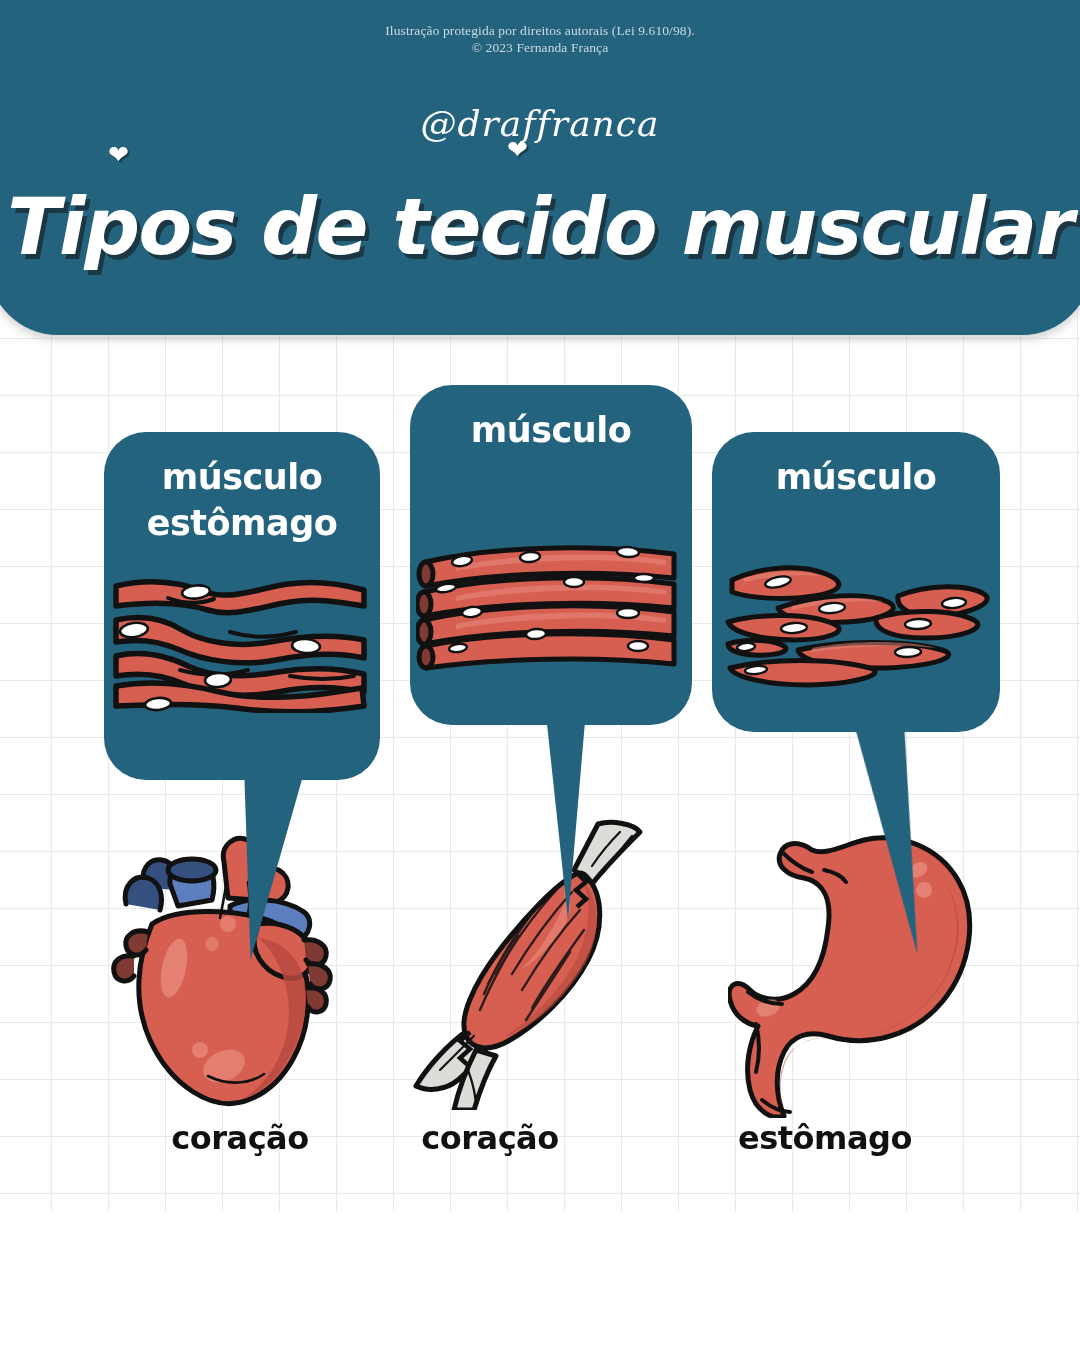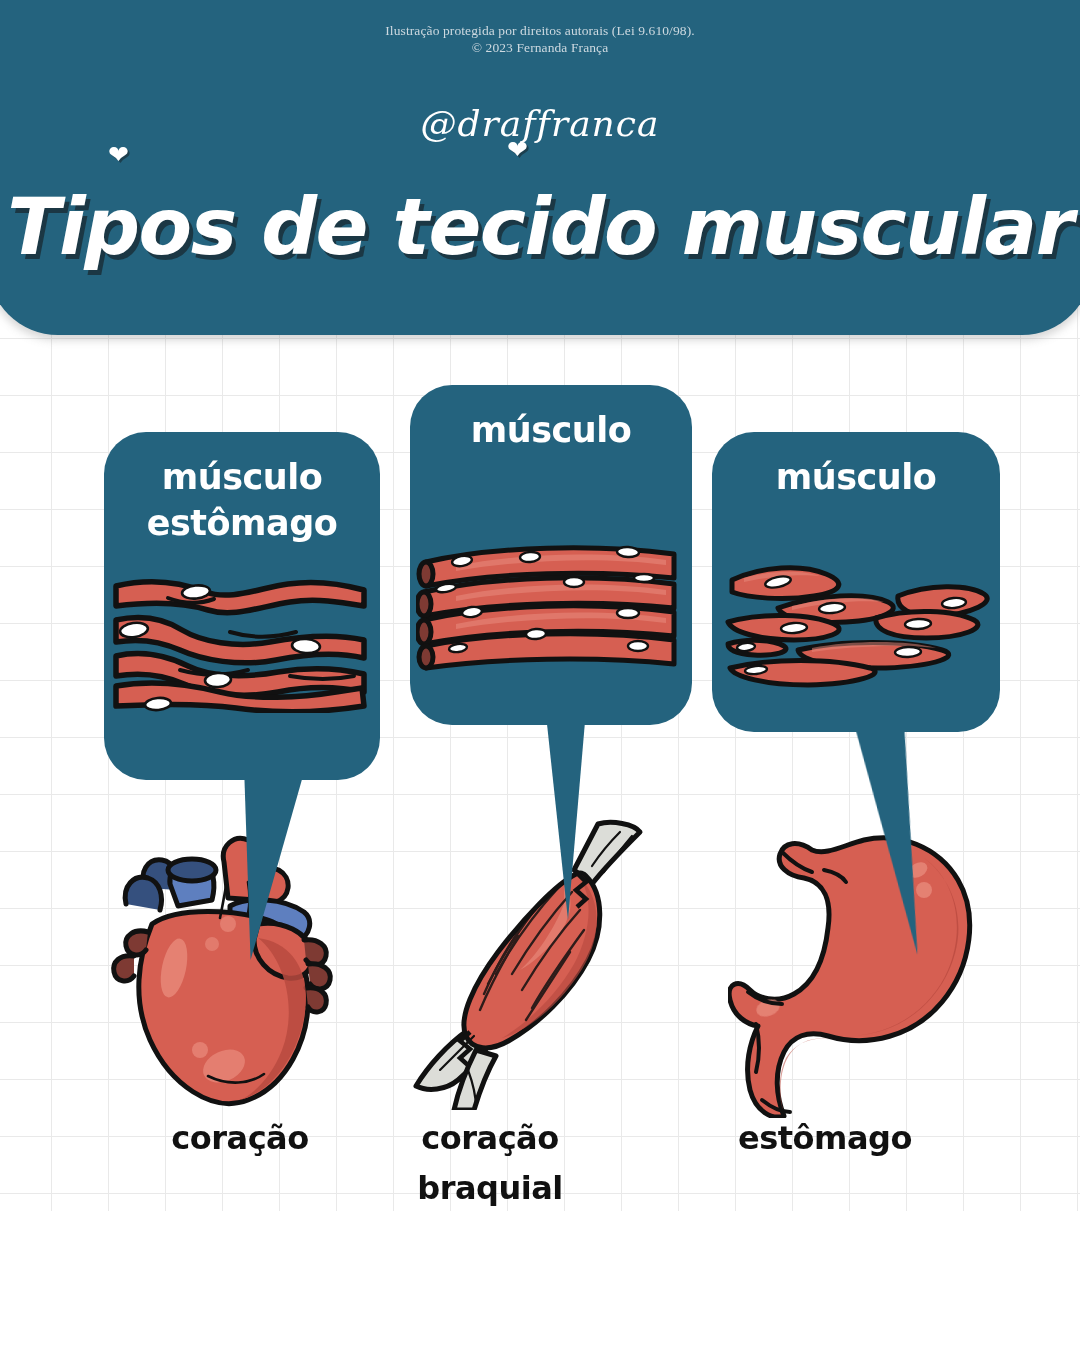--- a/index.html
+++ b/index.html
@@ -358,21 +358,20 @@
       </g>
 
       <g stroke="#111" stroke-width="4.5" fill="none" stroke-linejoin="miter">
         <path d="M178 54 l10 10 l-10 8 l10 9 l-9 8"></path>
         <path d="M72 214 l-10 9 l10 8 l-10 9 l9 8"></path>
       </g>
     </svg>
 
     <div class="caption cap-biceps">
       <div>coração</div>
-      <div>braquial</div>
     </div>
   </div>
 
   <div class="column col-smooth">
     <div class="tail"></div>
     <div class="bubble">
       <div class="bubble-label">
         <div>músculo</div>
       </div>
     </div>

